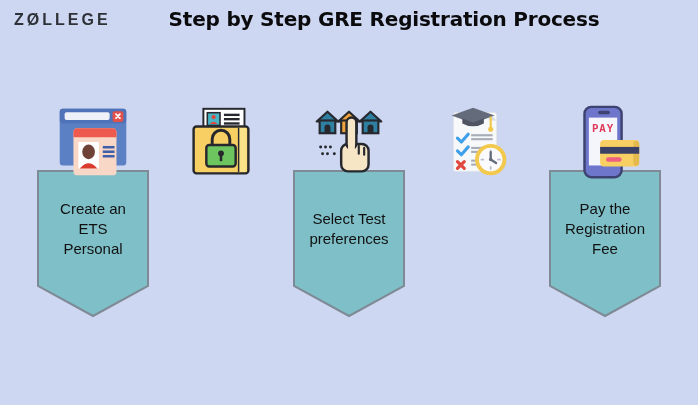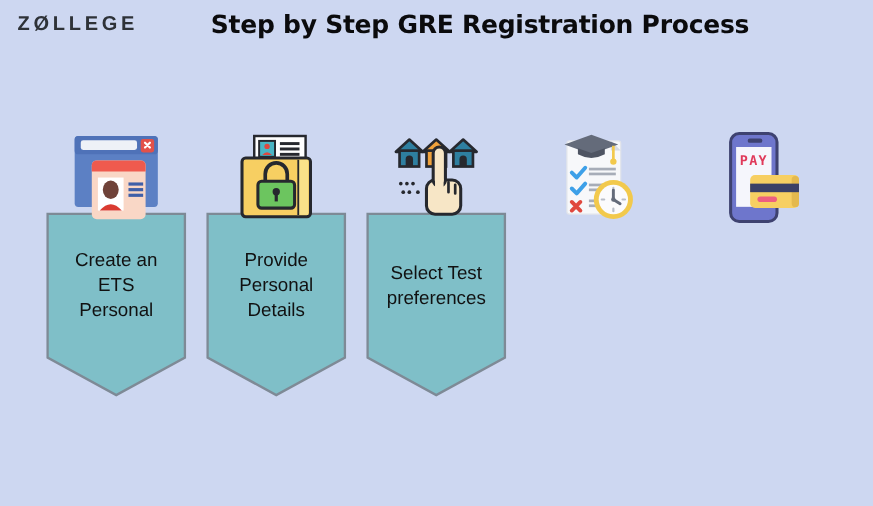--- a/index.html
+++ b/index.html
@@ -111,28 +111,20 @@
           <rect x="49" y="20.2" width="10" height="2.4" fill="#26282e"></rect>
           <rect x="18" y="20" width="56" height="48" rx="3" fill="#f7cf62" stroke="#26282e" stroke-width="2.5"></rect>
           <rect x="64" y="21.5" width="8.2" height="45" fill="#fae289"></rect>
           <path d="M64 21.5 V66.5" stroke="#26282e" stroke-width="1.5"></path>
           <path d="M37 40 v-7 a9 9 0 0 1 18 0 v7" fill="none" stroke="#26282e" stroke-width="3"></path>
           <rect x="31" y="39" width="30" height="22" rx="3" fill="#6cc55f" stroke="#26282e" stroke-width="2.5"></rect>
           <circle cx="46" cy="47.5" r="3" fill="#26282e"></circle>
           <rect x="44.7" y="49.5" width="2.6" height="6" fill="#26282e"></rect>
         </svg>
       </div>
-      <div class="banner">
-        <svg class="banner-svg" width="112" height="148" viewBox="0 0 112 148">
-          <polygon points="1,1 111,1 111,116 56,146 1,116"></polygon>
-        </svg>
-        <div class="banner-label">Provide
-Personal
-Details</div>
-      </div>
     </div>
 
     <div class="step">
       <div class="icon-wrap">
         <svg width="90" height="82" viewBox="0 0 92 82">
 
           <path d="M13 19 L24 9 L35 19 Z" fill="#2e7fa0" stroke="#26282e" stroke-width="2.2" stroke-linejoin="round"></path>
           <rect x="16" y="18" width="16" height="13" fill="#2e7fa0" stroke="#26282e" stroke-width="2.2"></rect>
           <path d="M21 31 v-6 a3 3 0 0 1 6 0 v6" fill="#26282e"></path>
 
@@ -208,16 +200,24 @@
           <rect x="36" y="8" width="12" height="3.6" rx="1.8" fill="#3e4270"></rect>
 
           <text x="41" y="30" text-anchor="middle" font-family="DejaVu Sans Mono, monospace" font-size="11" font-weight="bold" fill="#e03a5a" letter-spacing="1">PAY</text>
 
           <rect x="38" y="38" width="40" height="27" rx="4" fill="#f7cf62"></rect>
           <rect x="72" y="38.8" width="6" height="25.4" rx="3" fill="#e4b94e"></rect>
           <rect x="38" y="45" width="40" height="7" fill="#3b4066"></rect>
           <rect x="44" y="55.5" width="16" height="4.6" rx="2.3" fill="#ee5f80"></rect>
         </svg>
       </div>
+      <div class="banner">
+        <svg class="banner-svg" width="112" height="148" viewBox="0 0 112 148">
+          <polygon points="1,1 111,1 111,116 56,146 1,116"></polygon>
+        </svg>
+        <div class="banner-label">Pay the
+Registration
+Fee</div>
+      </div>
     </div>
 
   </div>
 </div>
 
 </body></html>

